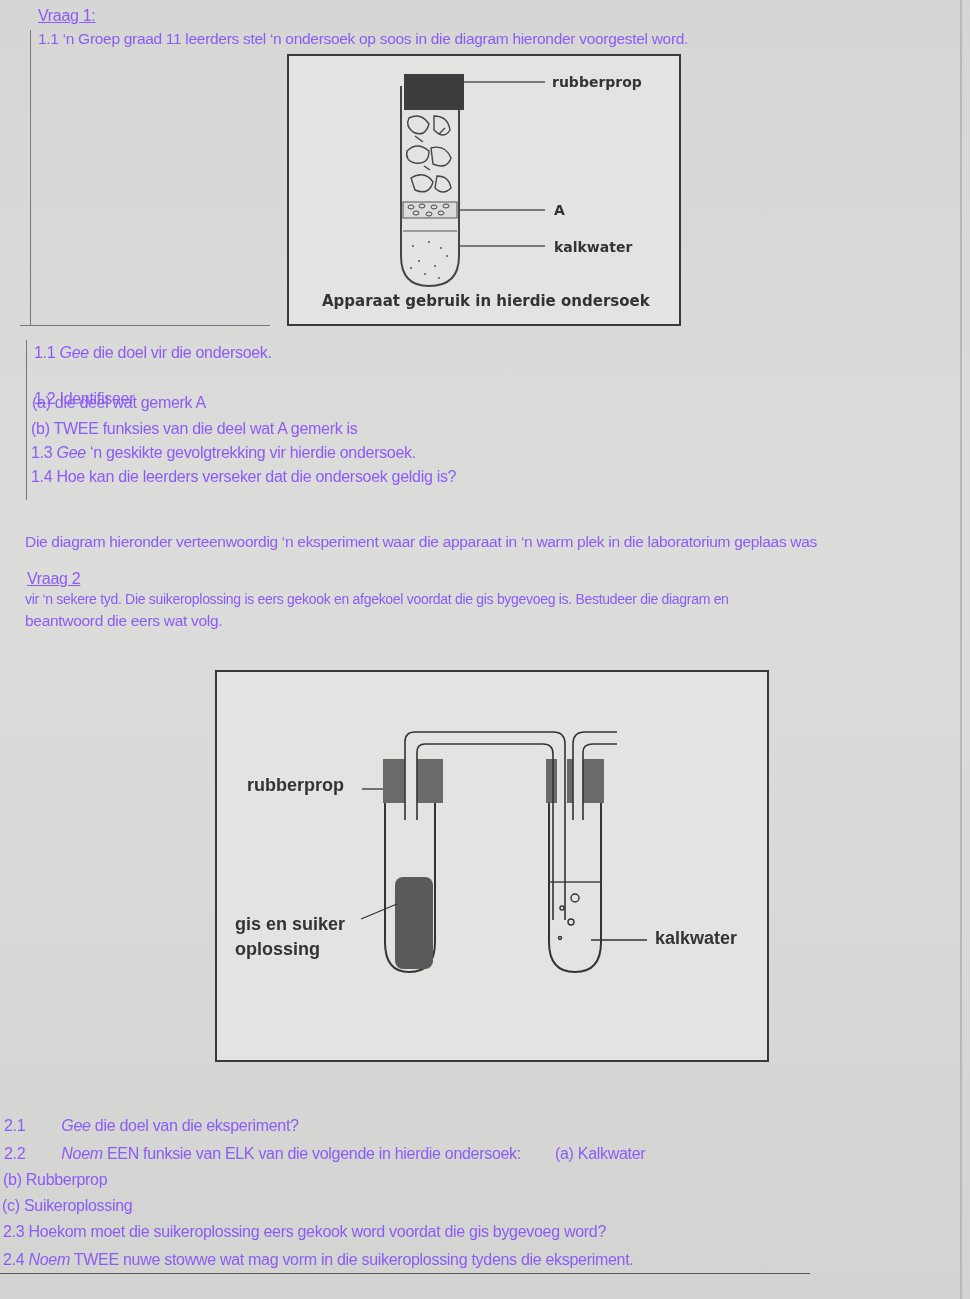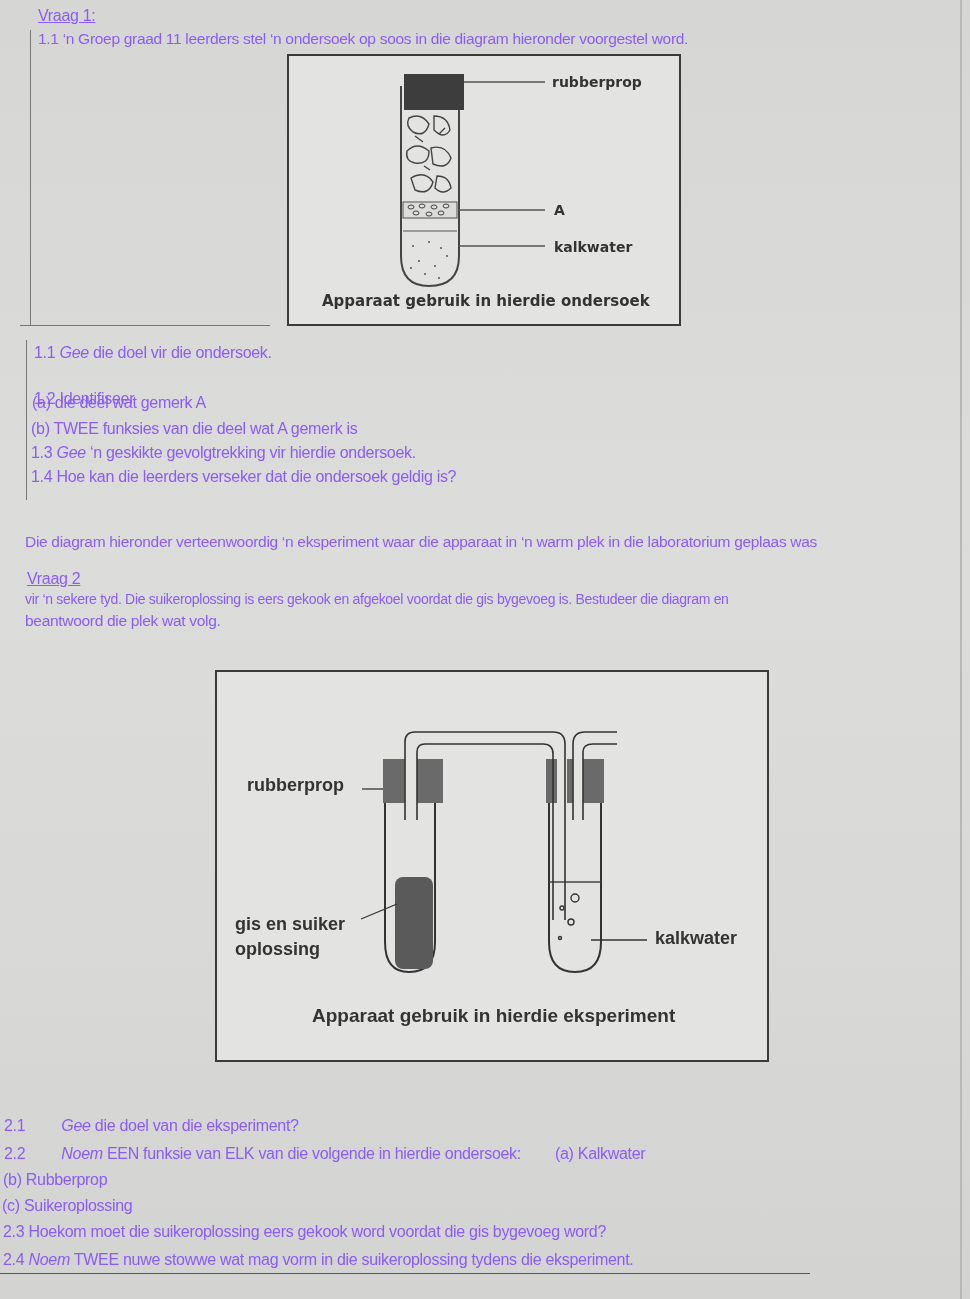--- a/index.html
+++ b/index.html
@@ -97,21 +97,21 @@
 <div class="abs txt" style="left:31px;top:443px;">
   <span>1.3</span> <span class="i">Gee</span><span> ‘n geskikte gevolgtrekking vir hierdie ondersoek.</span>
 </div>
 <div class="abs txt" style="left:31px;top:467px;">
   <span>1.4</span><span> Hoe kan die leerders verseker dat die ondersoek geldig is?</span>
 </div>
 
 <div class="abs txt u" style="left:27px;top:538px;margin-top:31px;">Vraag 2</div>
 <div class="abs txt" style="left:25px;top:532px;font-size:15.5px;">Die diagram hieronder verteenwoordig ‘n eksperiment waar die apparaat in ‘n warm plek in die laboratorium geplaas was</div>
 <div class="abs txt" style="left:25px;top:589px;font-size:14px;">vir ‘n sekere tyd. Die suikeroplossing is eers gekook en afgekoel voordat die gis bygevoeg is.   Bestudeer die diagram en</div>
-<div class="abs txt" style="left:25px;top:611px;font-size:15.5px;">beantwoord die plek wat volg.</div>
+<div class="abs txt" style="left:25px;top:611px;font-size:15.5px;">beantwoord die eers wat volg.</div>
 
 <div class="frame" style="left:215px;top:670px;width:550px;height:388px;">
   <svg width="550" height="388" viewBox="0 0 550 388" style="position:absolute;left:0;top:0;">
 
     <path d="M168 120 L168 270 Q168 300 192 300 Q218 300 218 270 L218 120" fill="none" stroke="#333" stroke-width="2"></path>
     <rect x="166" y="87" width="60" height="44" fill="#6a6a6a"></rect>
     <rect x="188" y="87" width="12" height="60" fill="#e3e3e1"></rect>
     <rect x="178" y="205" width="38" height="92" rx="8" fill="#5a5a5a"></rect>
 
     <path d="M332 120 L332 270 Q332 300 358 300 Q384 300 384 270 L384 120" fill="none" stroke="#333" stroke-width="2"></path>
@@ -134,21 +134,20 @@
     </g>
 
     <line x1="145" y1="117" x2="166" y2="117" stroke="#333" stroke-width="1.3"></line>
     <line x1="144" y1="247" x2="180" y2="232" stroke="#333" stroke-width="1.3"></line>
     <line x1="374" y1="268" x2="430" y2="268" stroke="#333" stroke-width="1.3"></line>
   </svg>
   <div class="lbl2" style="left:30px;top:103px;font-size:18px;">rubberprop</div>
   <div class="lbl2" style="left:18px;top:242px;font-size:18px;">gis en suiker</div>
   <div class="lbl2" style="left:18px;top:267px;font-size:18px;">oplossing</div>
   <div class="lbl2" style="left:438px;top:256px;font-size:18px;">kalkwater</div>
-  <div class="lbl2" style="left:95px;top:333px;font-size:19px;">Apparaat gebruik in hierdie eksperiment</div>
 </div>
 
 <div class="abs txt" style="left:4px;top:1116px;">
   <span>2.1</span><span style="display:inline-block;width:36px;"></span><span class="i">Gee</span><span> die doel van die eksperiment?</span>
 </div>
 <div class="abs txt" style="left:4px;top:1144px;">
   <span>2.2</span><span style="display:inline-block;width:36px;"></span><span class="i">Noem</span><span> EEN funksie van ELK van die volgende in hierdie ondersoek:</span><span style="display:inline-block;width:34px;"></span><span>(a) Kalkwater</span>
 </div>
 <div class="abs txt" style="left:3px;top:1170px;">
   <span>(b)</span><span> Rubberprop</span>

